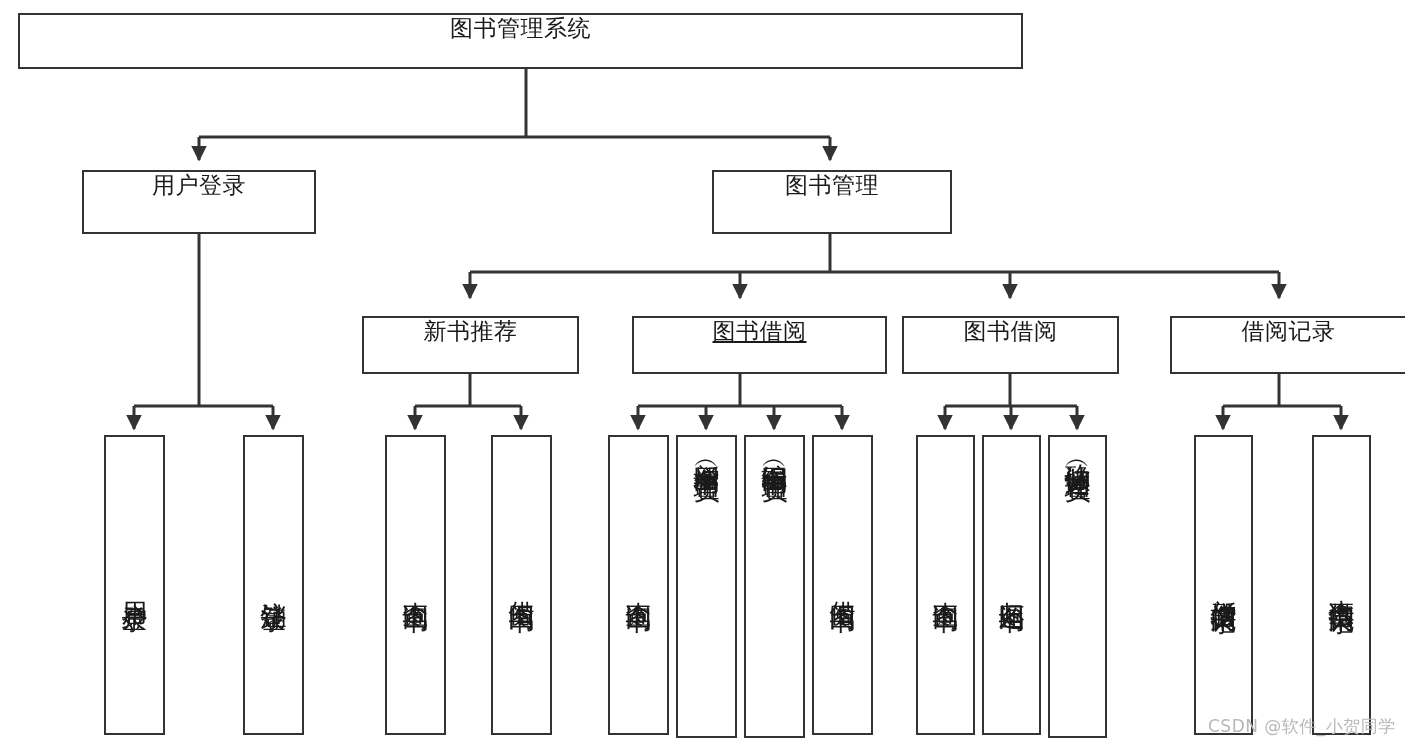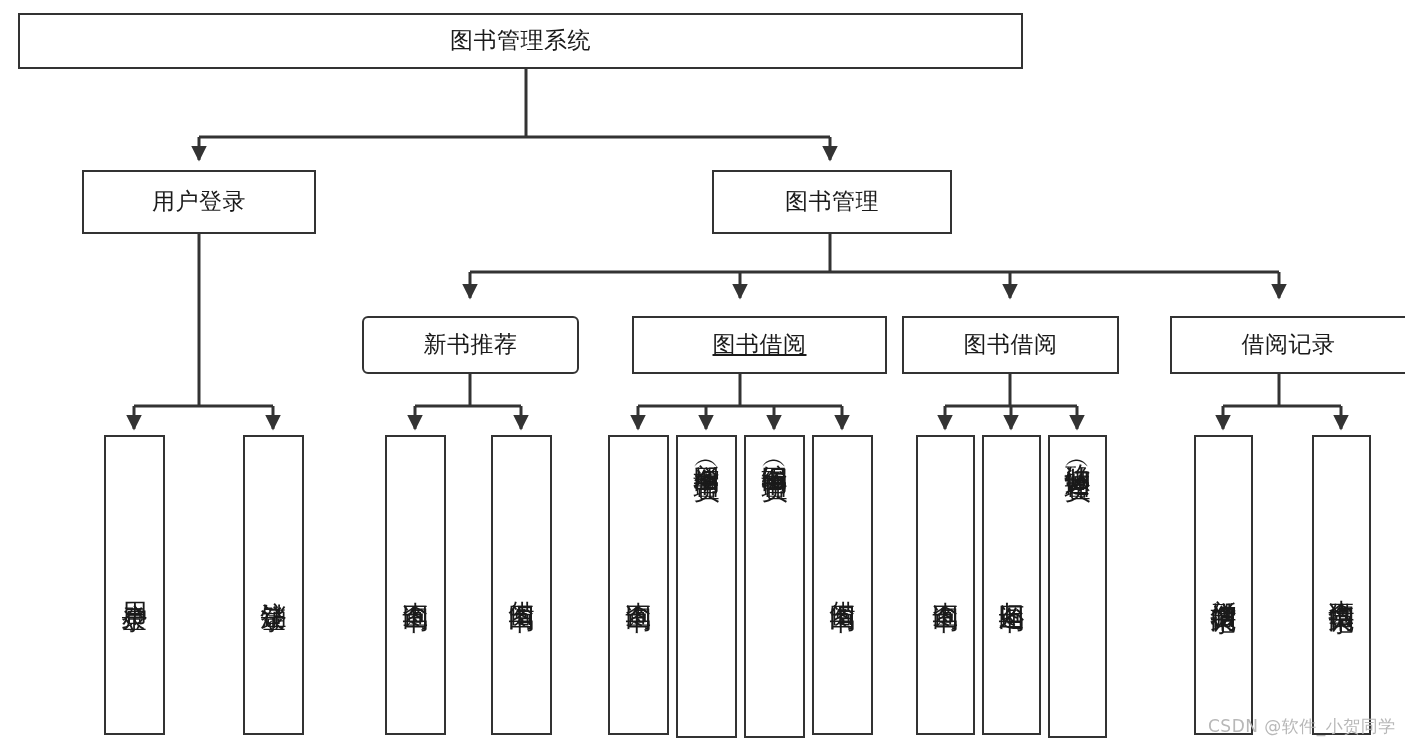--- a/index.html
+++ b/index.html
@@ -24,21 +24,20 @@
     width: 1405px;
     height: 747px;
     pointer-events: none;
   }
   .node {
     position: absolute;
     box-sizing: border-box;
     border: 2.5px solid #333333;
     background: #ffffff;
     display: flex;
-    align-items: center;
     justify-content: center;
     color: #1a1a1a;
   }
   .node .label {
     text-align: center;
     line-height: 1.18;
     white-space: nowrap;
   }
   
   .node.h .label {
@@ -134,21 +133,21 @@
     <span class="label">图书管理系统</span>
   </div>
 
   <div class="node h" style="left:82px; top:170px; width:234px; height:64px;">
     <span class="label">用户登录</span>
   </div>
   <div class="node h" style="left:712px; top:170px; width:240px; height:64px;">
     <span class="label">图书管理</span>
   </div>
 
-  <div class="node h" style="left:362px; top:316px; width:217px; height:58px;border-radius:6px;">
+  <div class="node h" style="left:362px; top:316px; width:217px; height:58px;">
     <span class="label">新书推荐</span>
   </div>
   <div class="node h" style="left:632px; top:316px; width:255px; height:58px;text-decoration:underline;">
     <span class="label">图书借阅</span>
   </div>
   <div class="node h" style="left:902px; top:316px; width:217px; height:58px;">
     <span class="label">图书借阅</span>
   </div>
   <div class="node h" style="left:1170px; top:316px; width:237px; height:58px;">
     <span class="label">借阅记录</span>

